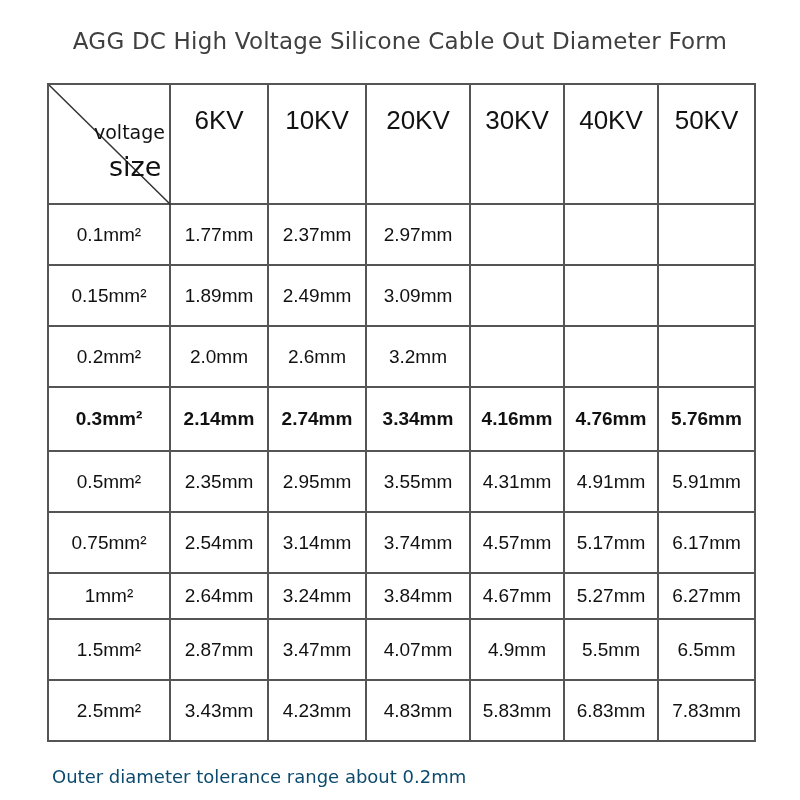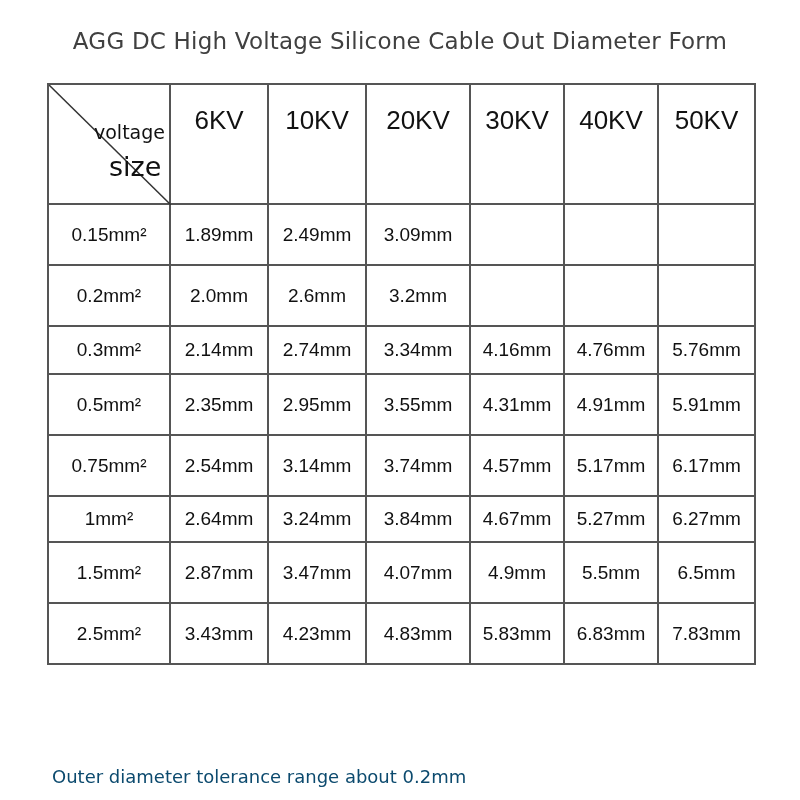--- a/index.html
+++ b/index.html
@@ -41,38 +41,47 @@
     <td>6KV</td>
     <td>10KV</td>
     <td>20KV</td>
     <td>30KV</td>
     <td>40KV</td>
     <td>50KV</td>
   </tr>
   </tbody>
     <tbody id="body-rows">
       <tr style="height: 61px;">
+        <td>0.1mm²</td>
+        <td>1.77mm</td>
+        <td>2.37mm</td>
+        <td>2.97mm</td>
+        <td></td>
+        <td></td>
+        <td></td>
+      </tr>
+      <tr style="height: 61px;">
         <td>0.15mm²</td>
         <td>1.89mm</td>
         <td>2.49mm</td>
         <td>3.09mm</td>
         <td></td>
         <td></td>
         <td></td>
       </tr>
       <tr style="height: 61px;">
         <td>0.2mm²</td>
         <td>2.0mm</td>
         <td>2.6mm</td>
         <td>3.2mm</td>
         <td></td>
         <td></td>
         <td></td>
       </tr>
-      <tr style="height: 48px;">
+      <tr style="height: 64px; font-weight: bold;">
         <td>0.3mm²</td>
         <td>2.14mm</td>
         <td>2.74mm</td>
         <td>3.34mm</td>
         <td>4.16mm</td>
         <td>4.76mm</td>
         <td>5.76mm</td>
       </tr>
       <tr style="height: 61px;">
         <td>0.5mm²</td>

